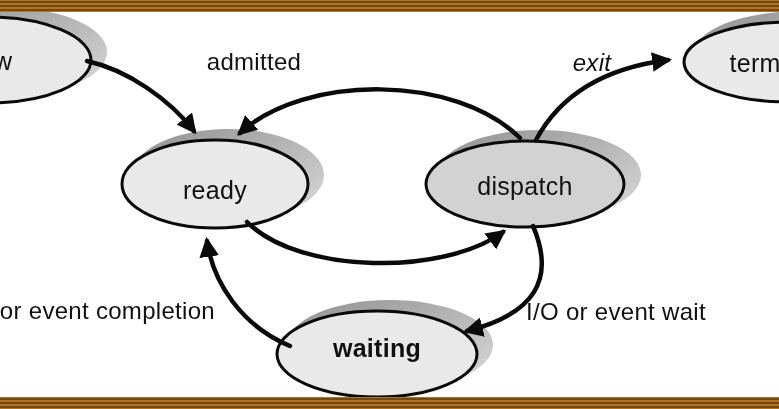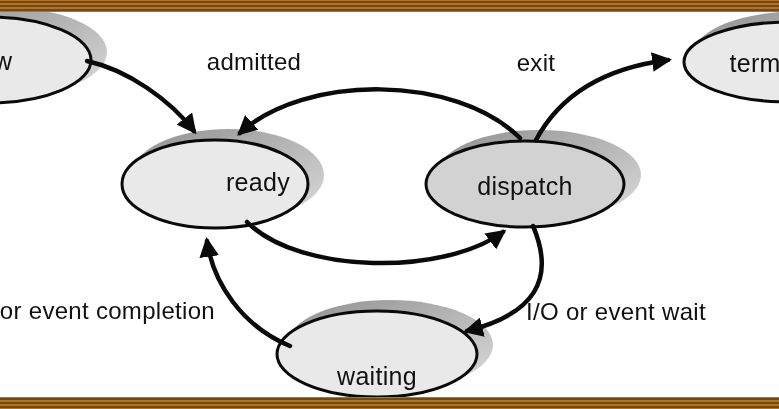--- a/index.html
+++ b/index.html
@@ -51,25 +51,25 @@
 
     <path class="arrow" d="M 87,61 C 128,70 170,100 194,131" marker-end="url(#ah)"></path>
     <path class="arrow" d="M 520,138 C 455,74 305,74 240,133" marker-end="url(#ah)"></path>
     <path class="arrow" d="M 536,140 C 560,95 605,68 668,60" marker-end="url(#ah)"></path>
     <path class="arrow" d="M 247,222 C 300,275 445,275 503,232" marker-end="url(#ah)"></path>
     <path class="arrow" d="M 533,226 C 556,280 534,314 467,331" marker-end="url(#ah)"></path>
     <path class="arrow" d="M 290,346 C 242,326 213,283 207,241" marker-end="url(#ah)"></path>
   </svg>
 
   <div class="lbl state-name" style="left:-11px;top:61px;">new</div>
-  <div class="lbl state-name" style="left:215px;top:182px;margin-left:43px;">ready</div>
+  <div class="lbl state-name" style="left:215px;top:190px;">ready</div>
   <div class="lbl state-name" style="left:525px;top:186px;">dispatch</div>
-  <div class="lbl state-name" style="left:377px;top:376px;">waiting</div>
+  <div class="lbl state-name" style="left:377px;top:348px;font-weight:bold;">waiting</div>
   <div class="lbl state-name" style="left:790px;top:63px;">terminated</div>
 
   <div class="lbl" style="left:206px;top:62px;margin-left:48px;">admitted</div>
-  <div class="lbl" style="left:536px;top:63px;">exit</div>
+  <div class="lbl" style="left:592px;top:63px;font-style:italic;">exit</div>
   <div class="lbl" style="left:616px;top:312px;">I/O or event wait</div>
   <div class="lbl lbl-right-anchored" style="left:215px;top:311px;">I/O or event completion</div>
 
   <div id="top-bar" class="border-bar"></div>
   <div id="bottom-bar" class="border-bar"></div>
 </div>
 
 </body></html>

